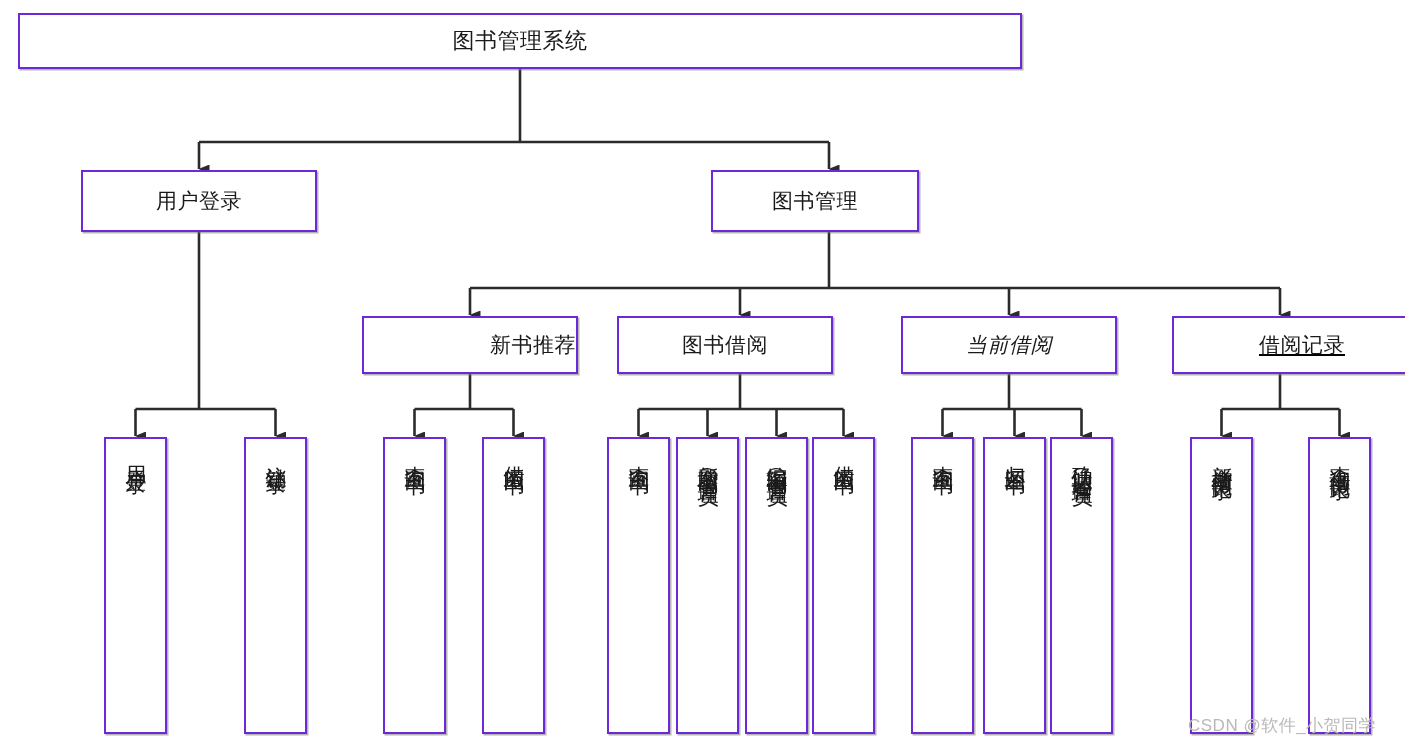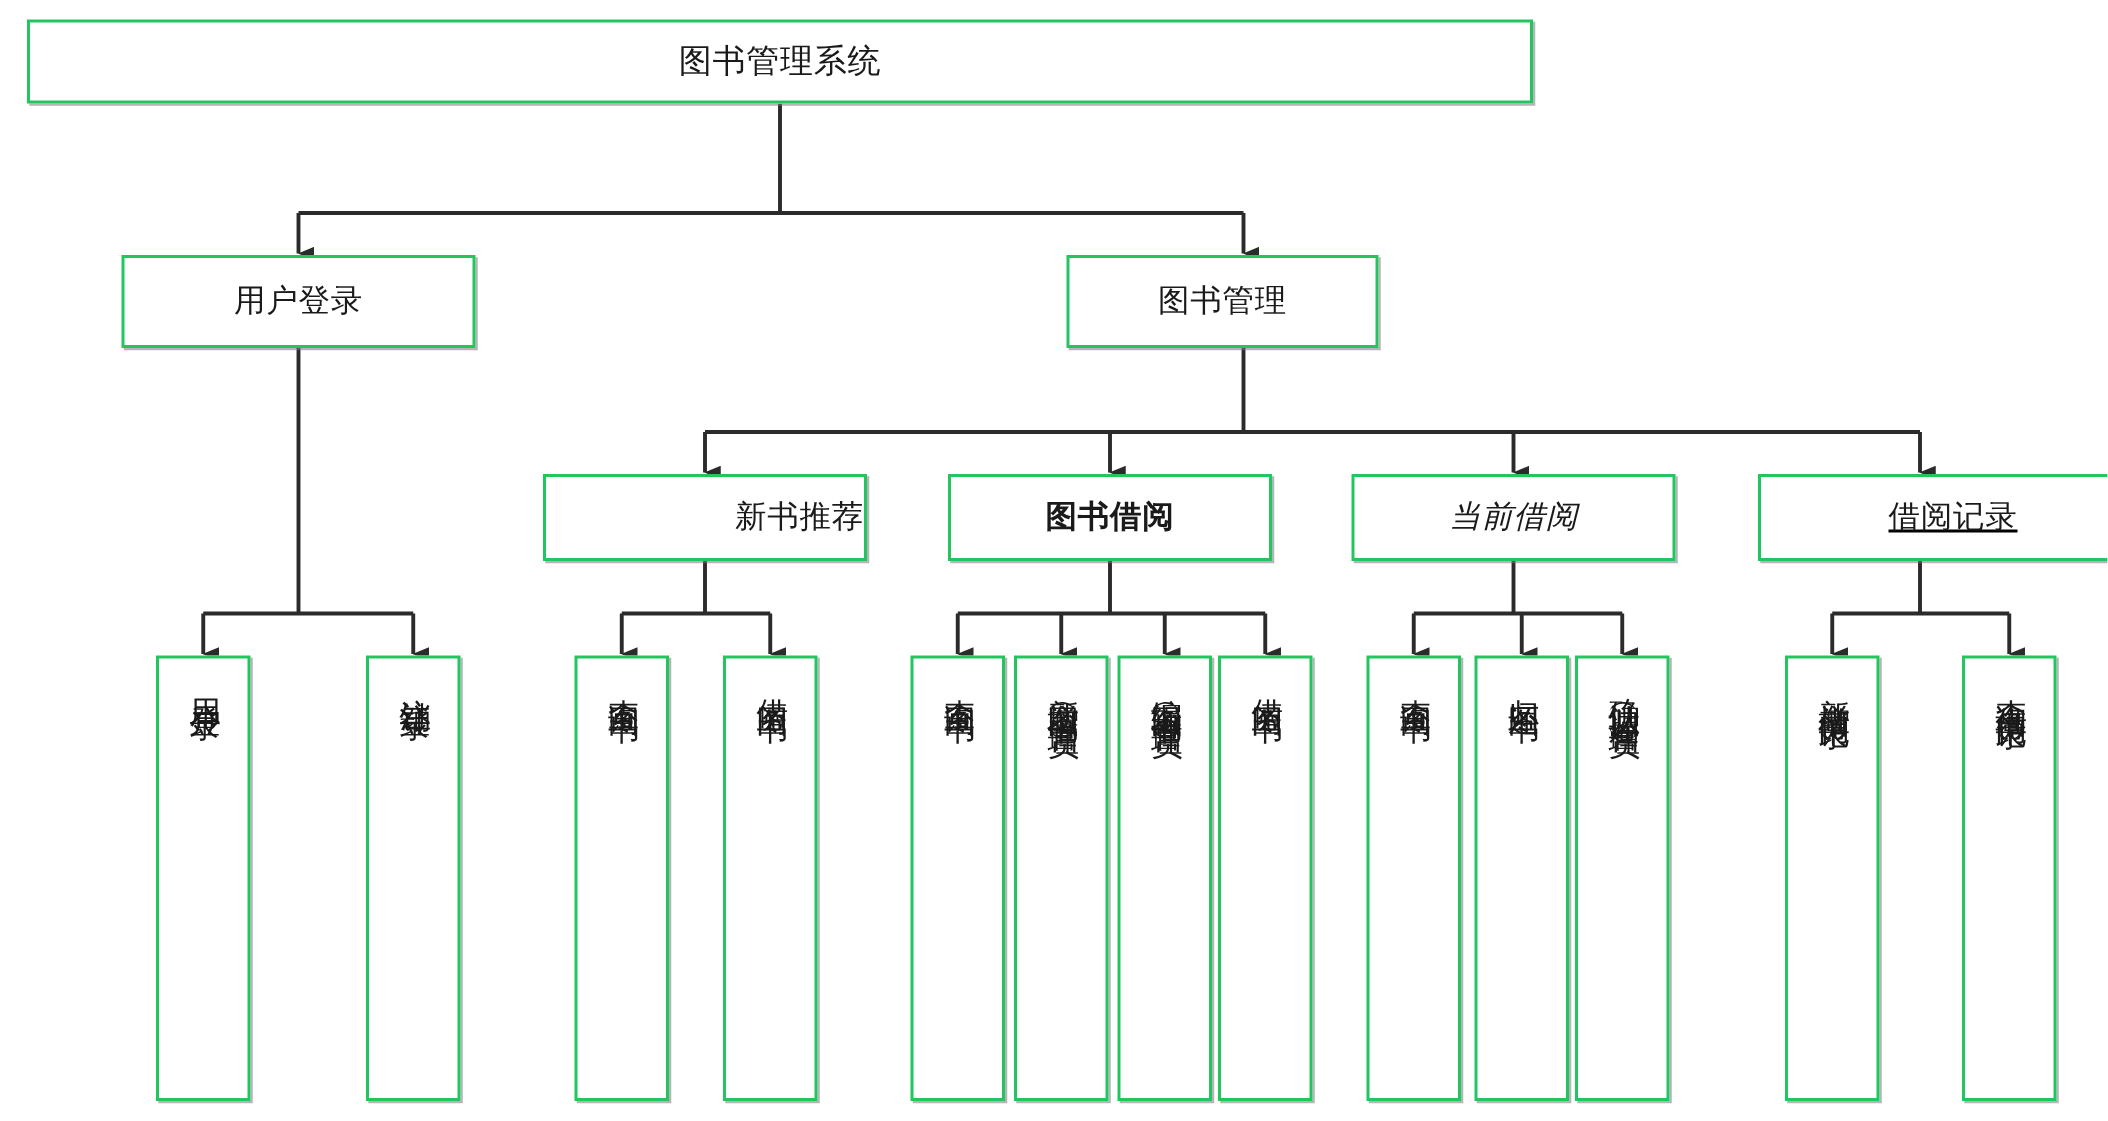--- a/index.html
+++ b/index.html
@@ -21,21 +21,21 @@
     position: absolute;
     left: 0;
     top: 0;
     width: 1405px;
     height: 747px;
   }
   .node-box {
     position: absolute;
     box-sizing: border-box;
     background: #ffffff;
-    border: 2px solid #22c55e;
+    border: 2px solid #6d28d9;
     box-shadow: 1.5px 1.5px 0 0 rgba(120,120,120,0.55);
     display: flex;
     align-items: center;
     justify-content: center;
   }
   .node-label {
     color: #1a1a1a;
     font-size: 21px;
     line-height: 1.18;
     letter-spacing: 0.5px;
@@ -120,21 +120,21 @@
       </div>
       <div class="node-box" style="left: 81px; top: 170px; width: 236px; height: 62px;">
         <span class="node-label">用户登录</span>
       </div>
       <div class="node-box" style="left: 711px; top: 170px; width: 208px; height: 62px;">
         <span class="node-label">图书管理</span>
       </div>
       <div class="node-box" style="left: 362px; top: 316px; width: 216px; height: 58px; justify-content: flex-end;">
         <span class="node-label">新书推荐</span>
       </div>
-      <div class="node-box" style="left: 632px; top: 316px; width: 216px; height: 58px; font-weight: bold;">
+      <div class="node-box" style="left: 617px; top: 316px; width: 216px; height: 58px;">
         <span class="node-label">图书借阅</span>
       </div>
       <div class="node-box" style="left: 901px; top: 316px; width: 216px; height: 58px; font-style: italic;">
         <span class="node-label">当前借阅</span>
       </div>
       <div class="node-box" style="left: 1172px; top: 316px; width: 260px; height: 58px; text-decoration: underline;">
         <span class="node-label">借阅记录</span>
       </div>
       <div class="node-box vertical" style="left: 104px; top: 437px; width: 63px; height: 297px;">
         <span class="node-label">用户登录</span>
@@ -170,14 +170,15 @@
         <span class="node-label">确认归还（管理员）</span>
       </div>
       <div class="node-box vertical" style="left: 1190px; top: 437px; width: 63px; height: 297px;">
         <span class="node-label">新增借阅记录</span>
       </div>
       <div class="node-box vertical" style="left: 1308px; top: 437px; width: 63px; height: 297px;">
         <span class="node-label">查询借阅记录</span>
       </div>
     </div>
 
+  <div class="watermark">CSDN @软件_小贺同学</div>
 
 </div>
 
 </body></html>

